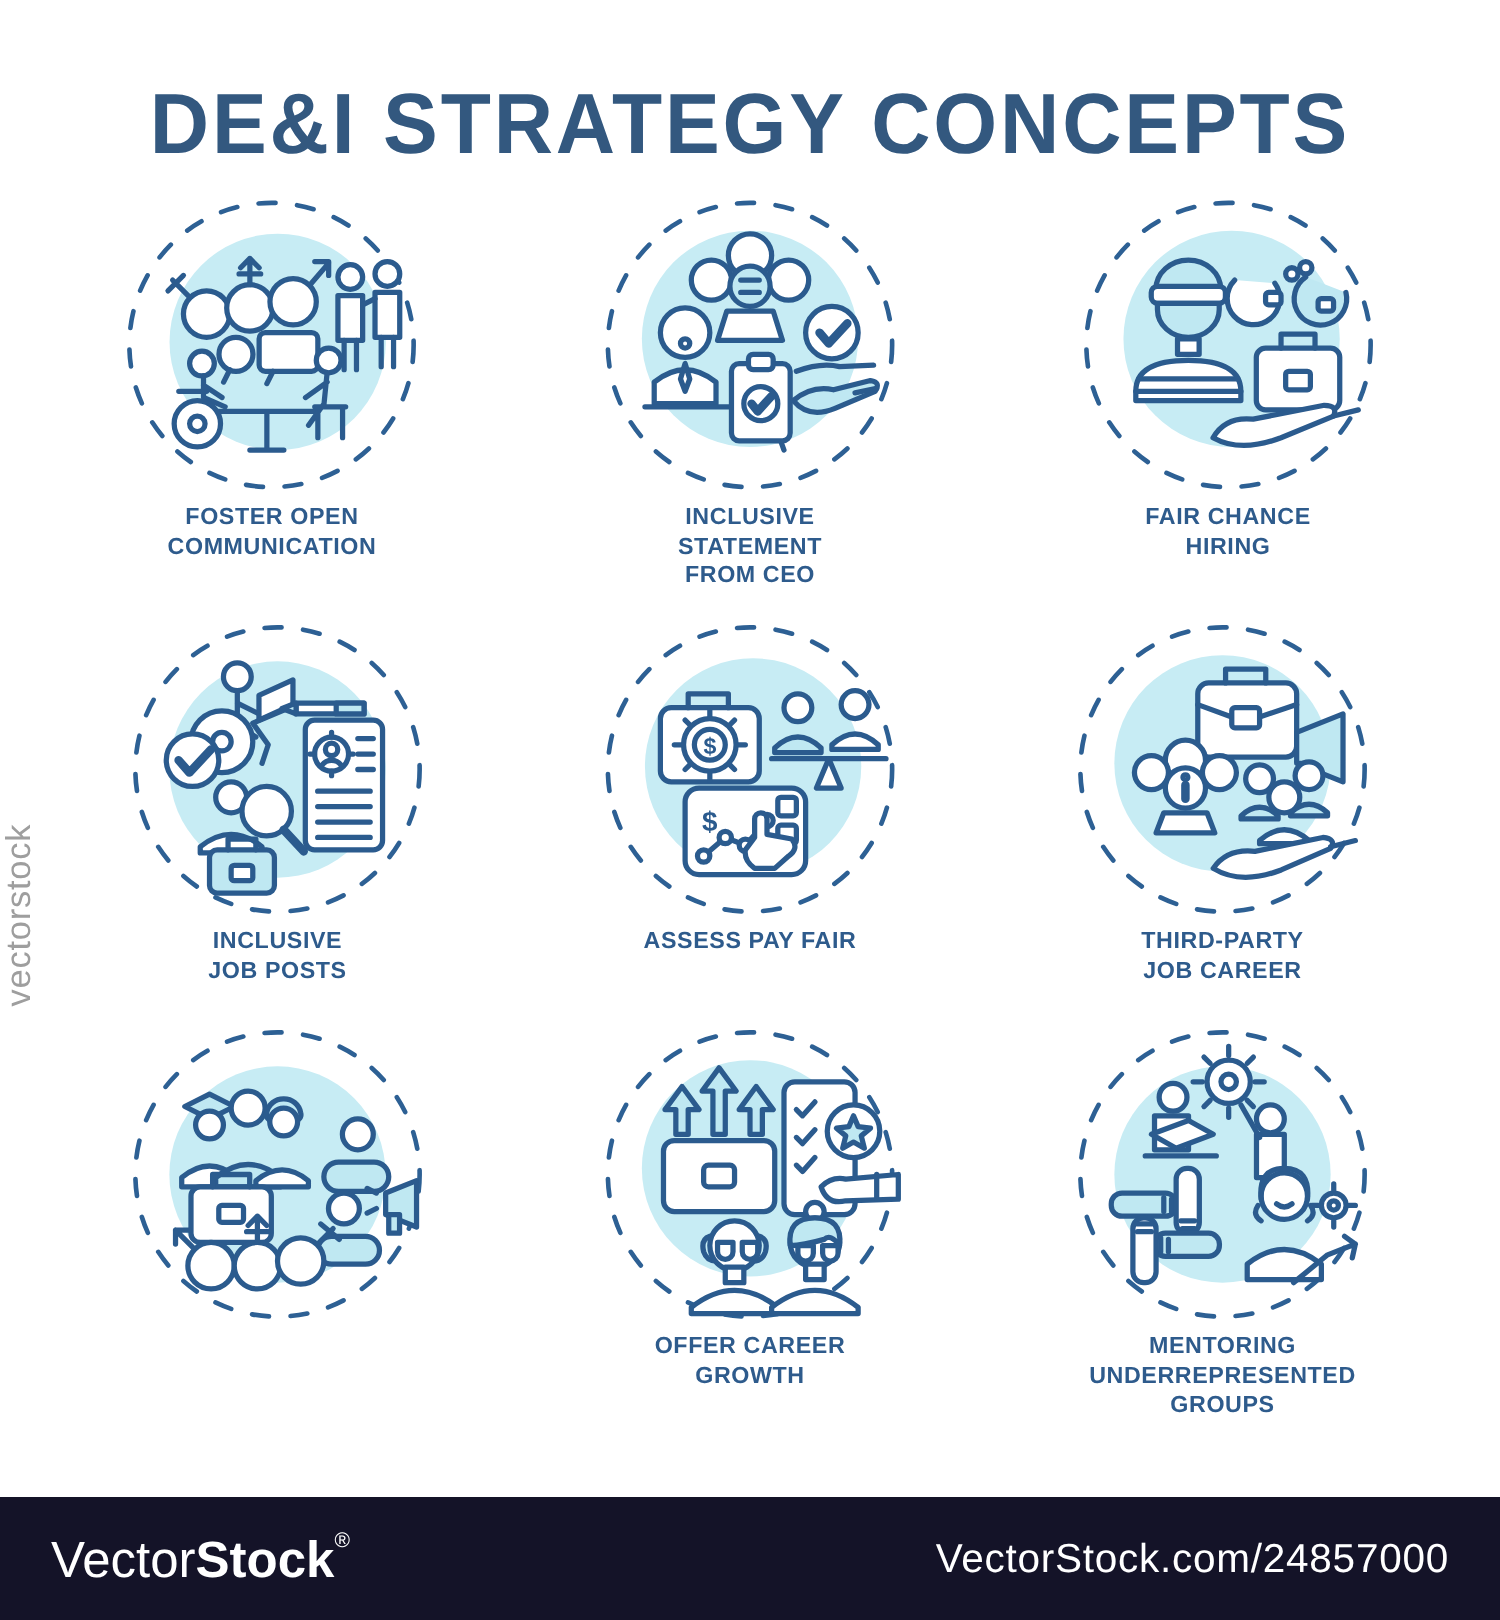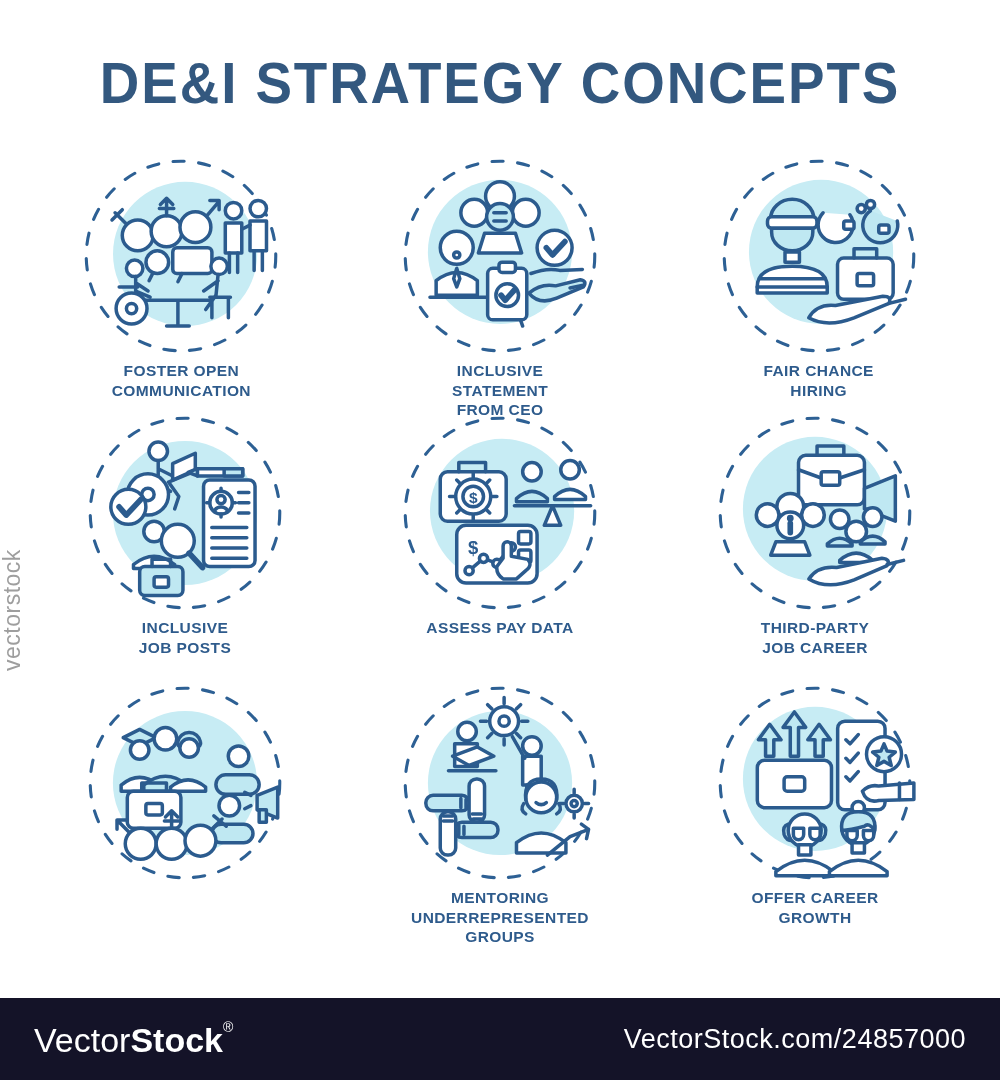--- a/index.html
+++ b/index.html
@@ -6,21 +6,21 @@
   body{
     width:1000px;height:1080px;position:relative;background:#ffffff;
     font-family:"Liberation Sans",sans-serif;overflow:hidden;
   }
   .page-title{
     position:absolute;top:50px;left:0;width:1000px;text-align:center;
     font-size:57px;font-weight:bold;letter-spacing:2px;color:#33587f;
     transform:scaleX(0.96);white-space:nowrap;
   }
   .row{position:absolute;left:35px;width:930px;display:flex;justify-content:space-between;}
-  .row1{top:153px;gap:26px;} .row2{top:410px;} .row3{top:680px;}
+  .row1{top:127px;gap:26px;} .row2{top:410px;} .row3{top:680px;}
   .cell{width:300px;display:flex;flex-direction:column;align-items:center;}
   .cell svg{width:206px;height:206px;display:block;}
   .concept-label{
     margin-top:2px;text-align:center;font-weight:bold;font-size:15.5px;
     line-height:1.26;letter-spacing:0.4px;color:#2e5b8c;white-space:pre-line;
   }
   
   .dash{fill:none;stroke:#2d6094;stroke-width:3;stroke-dasharray:11 14;stroke-linecap:round;}
   .blob{fill:#c7ecf4;}
   .ln{fill:none;stroke:#2b5b8e;stroke-width:3.4;stroke-linecap:round;stroke-linejoin:round;}
@@ -195,21 +195,21 @@
       <text class="txt" x="74" y="140" font-size="18" text-anchor="middle">$</text>
       <rect class="wf" x="118" y="118" width="12" height="12" rx="2"></rect>
       <rect class="wf" x="118" y="136" width="12" height="12" rx="2"></rect>
       <path class="ln" d="M70,156 l14,-12 13,5 14,-16"></path>
       <circle class="wf" cx="70" cy="156" r="4"></circle>
         <circle class="wf" cx="84" cy="144" r="4"></circle>
       <circle class="wf" cx="97" cy="149" r="4"></circle>
         <circle class="wf" cx="111" cy="133" r="4"></circle>
       <path class="wf" d="M103,144 v-12 a4,4 0 0 1 8,0 v10 l16,3 q5,6 -2,11 l-9,8 h-13 q-7,-5 -6,-12 z"></path>
     </svg>
-    <div class="concept-label">ASSESS PAY DATA</div>
+    <div class="concept-label">ASSESS PAY FAIR</div>
   </div>
 
   <div class="cell">
     <svg viewBox="0 0 200 200">
       <circle class="dash" cx="100" cy="100" r="92"></circle>
       <circle class="blob" cx="100" cy="96" r="70"></circle>
       <rect class="wf" x="84" y="44" width="64" height="48" rx="7"></rect>
       <path class="ln" d="M102,44 v-9 h26 v9 M84,58 l22,8 M148,58 l-24,8"></path>
       <rect class="wf" x="106" y="60" width="18" height="13" rx="2"></rect>
       <path class="tf" d="M178,64 v44 l-30,-12 v-20 z"></path>
@@ -260,20 +260,51 @@
       <path class="tf" d="M190,104 v30 l-20,-8 v-14 z"></path>
       <rect class="tf" x="172" y="126" width="7" height="12"></rect>
       <path class="ln" d="M164,112 l-6,-3 M164,122 l-6,3"></path>
       <circle class="wf" cx="57" cy="159" r="15"></circle>
         <circle class="wf" cx="87" cy="159" r="15"></circle>
         <circle class="wf" cx="115" cy="156" r="15"></circle>
       <path class="ln" d="M46,148 L34,136 M34,145 V136 H43"></path>
       <path class="ln" d="M87,144 V127 M81,133 L87,127 L93,133 M80,137 H94"></path>
       <path class="ln" d="M126,145 L136,135 M128,132 L140,142"></path>
     </svg>
+  </div>
+
+  <div class="cell">
+    <svg viewBox="0 0 200 200">
+      <circle class="dash" cx="100" cy="100" r="92"></circle>
+      <circle class="blob" cx="100" cy="96" r="70"></circle>
+      <path class="tf" d="M52,74 v-16 h-7 l11,-15 11,15 h-7 v16 z"></path>
+      <path class="tf" d="M76,74 v-28 h-7 l11,-15 11,15 h-7 v28 z"></path>
+      <path class="tf" d="M100,74 v-16 h-7 l11,-15 11,15 h-7 v16 z"></path>
+      <rect class="wf" x="44" y="78" width="72" height="46" rx="7"></rect>
+      <rect class="wf" x="70" y="94" width="20" height="14" rx="3"></rect>
+      <rect class="wf" x="122" y="40" width="46" height="86" rx="7"></rect>
+      <path class="ln" d="M130,58 l4,4 8,-9 M130,76 l4,4 8,-9 M130,94 l4,4 8,-9"></path>
+      <circle class="wf" cx="167" cy="72" r="17"></circle>
+      <path class="tf" d="M167,62 l3,7 8,1 -6,5 2,8 -7,-4 -7,4 2,-8 -6,-5 8,-1 z"></path>
+      <path class="wf" d="M146,108 q7,-7 16,-5 l34,-3 v16 l-34,1 q-12,3 -16,-9 z"></path>
+      <path class="ln" d="M182,100 v16"></path>
+      <path class="ln" d="M74,140 q-6,2 -4,10 q2,6 8,6 M106,140 q6,2 4,10 q-2,6 -8,6"></path>
+      <circle class="wf" cx="90" cy="146" r="16"></circle>
+      <path class="wf" d="M79,144 h10 v6 a5,5 0 0 1 -10,0 z M95,144 h10 v6 a5,5 0 0 1 -10,0 z"></path>
+      <path class="wf" d="M84,160 h12 v10 h-12 z"></path>
+      <path class="wf" d="M62,186 q28,-22 56,0 v4 h-56 z"></path>
+      <circle class="wf" cx="142" cy="124" r="6"></circle>
+      <circle class="wf" cx="142" cy="144" r="16"></circle>
+      <path class="tf" d="M126,146 q-2,-18 16,-18 q18,0 16,18 q-6,-8 -10,-4 q-14,4 -22,4 z"></path>
+      <path class="wf" d="M131,146 h10 v5 a5,5 0 0 1 -10,0 z M147,146 h10 v5 a5,5 0 0 1 -10,0 z"></path>
+      <path class="wf" d="M136,158 h12 v10 h-12 z"></path>
+      <path class="wf" d="M114,186 q28,-22 56,0 v4 h-56 z"></path>
+    </svg>
+    <div class="concept-label">OFFER CAREER
+GROWTH</div>
   </div>
 
   <div class="cell">
     <svg viewBox="0 0 200 200">
       <circle class="dash" cx="100" cy="100" r="92"></circle>
       <circle class="blob" cx="100" cy="100" r="70"></circle>
       <path class="ln" d="M121,40 h6 M104,57 v6 M87,40 h-6 M104,23 v-6 M116,52 l4,4 M92,52 l-4,4 M92,28 l-4,-4 M116,28 l4,-4"></path>
       <circle class="wf" cx="104" cy="40" r="14"></circle>
         <circle class="wf" cx="104" cy="40" r="5"></circle>
       <circle class="wf" cx="131" cy="64" r="9"></circle>
@@ -297,51 +328,20 @@
       <circle class="wf" cx="172" cy="120" r="8"></circle>
         <circle class="ln" cx="172" cy="120" r="3"></circle>
       <path class="ln" d="M182,120 h4 M172,110 v-4 M162,120 h-4 M172,130 v4"></path>
       <path class="ln" d="M146,170 L168,152 L186,145 M186,145 l-7,-5 M186,145 l-2,9"></path>
     </svg>
     <div class="concept-label">MENTORING
 UNDERREPRESENTED
 GROUPS</div>
   </div>
 
-  <div class="cell">
-    <svg viewBox="0 0 200 200">
-      <circle class="dash" cx="100" cy="100" r="92"></circle>
-      <circle class="blob" cx="100" cy="96" r="70"></circle>
-      <path class="tf" d="M52,74 v-16 h-7 l11,-15 11,15 h-7 v16 z"></path>
-      <path class="tf" d="M76,74 v-28 h-7 l11,-15 11,15 h-7 v28 z"></path>
-      <path class="tf" d="M100,74 v-16 h-7 l11,-15 11,15 h-7 v16 z"></path>
-      <rect class="wf" x="44" y="78" width="72" height="46" rx="7"></rect>
-      <rect class="wf" x="70" y="94" width="20" height="14" rx="3"></rect>
-      <rect class="wf" x="122" y="40" width="46" height="86" rx="7"></rect>
-      <path class="ln" d="M130,58 l4,4 8,-9 M130,76 l4,4 8,-9 M130,94 l4,4 8,-9"></path>
-      <circle class="wf" cx="167" cy="72" r="17"></circle>
-      <path class="tf" d="M167,62 l3,7 8,1 -6,5 2,8 -7,-4 -7,4 2,-8 -6,-5 8,-1 z"></path>
-      <path class="wf" d="M146,108 q7,-7 16,-5 l34,-3 v16 l-34,1 q-12,3 -16,-9 z"></path>
-      <path class="ln" d="M182,100 v16"></path>
-      <path class="ln" d="M74,140 q-6,2 -4,10 q2,6 8,6 M106,140 q6,2 4,10 q-2,6 -8,6"></path>
-      <circle class="wf" cx="90" cy="146" r="16"></circle>
-      <path class="wf" d="M79,144 h10 v6 a5,5 0 0 1 -10,0 z M95,144 h10 v6 a5,5 0 0 1 -10,0 z"></path>
-      <path class="wf" d="M84,160 h12 v10 h-12 z"></path>
-      <path class="wf" d="M62,186 q28,-22 56,0 v4 h-56 z"></path>
-      <circle class="wf" cx="142" cy="124" r="6"></circle>
-      <circle class="wf" cx="142" cy="144" r="16"></circle>
-      <path class="tf" d="M126,146 q-2,-18 16,-18 q18,0 16,18 q-6,-8 -10,-4 q-14,4 -22,4 z"></path>
-      <path class="wf" d="M131,146 h10 v5 a5,5 0 0 1 -10,0 z M147,146 h10 v5 a5,5 0 0 1 -10,0 z"></path>
-      <path class="wf" d="M136,158 h12 v10 h-12 z"></path>
-      <path class="wf" d="M114,186 q28,-22 56,0 v4 h-56 z"></path>
-    </svg>
-    <div class="concept-label">OFFER CAREER
-GROWTH</div>
-  </div>
-
 </div>
 
 <div class="side-watermark">vectorstock</div>
 
 <div class="footer">
   <div class="brand"><span class="light">Vector</span><span class="bold">Stock</span><sup>®</sup></div>
   <div class="footer-url">VectorStock.com/24857000</div>
 </div>
 
 </body></html>

